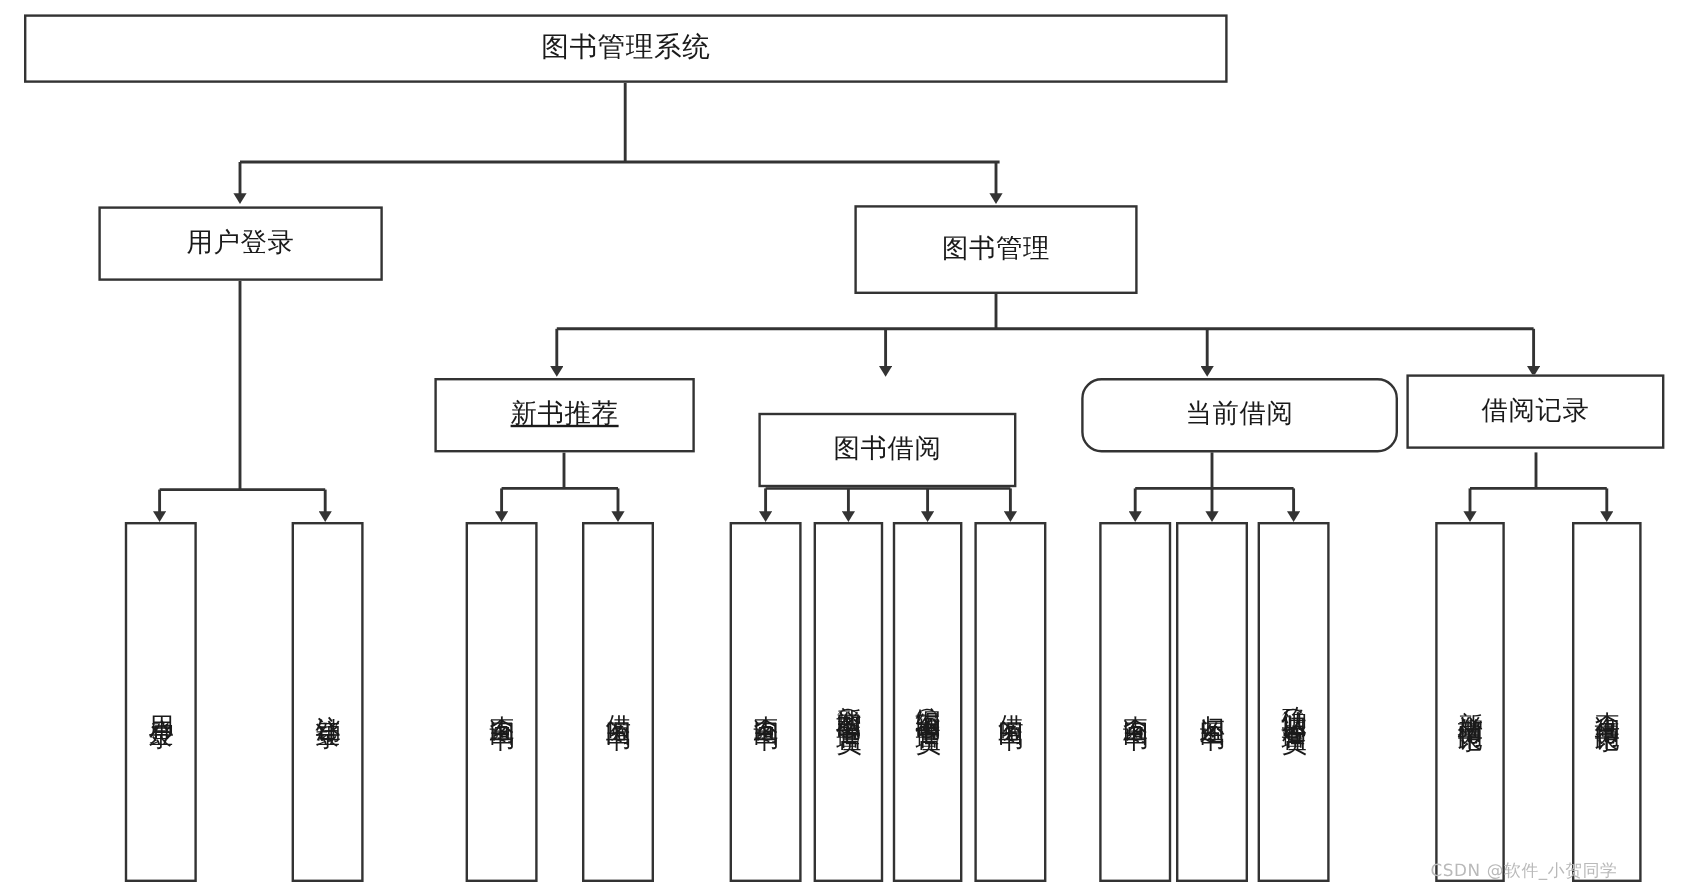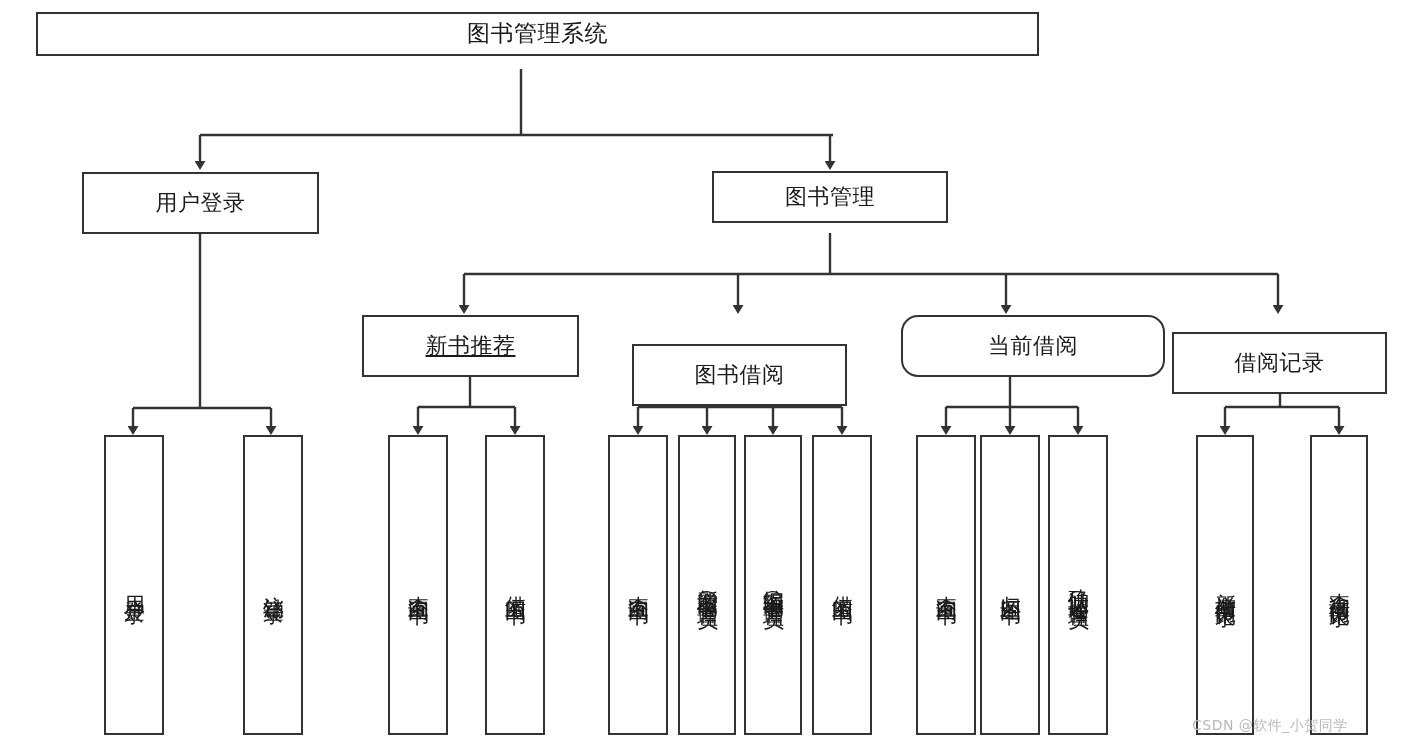--- a/index.html
+++ b/index.html
@@ -107,29 +107,29 @@
       <path d="M1010,407 L1010,427" marker-end="url(#arrow)"></path>
       <path d="M1078,407 L1078,427" marker-end="url(#arrow)"></path>
 
       <path d="M1280,377 L1280,407"></path>
       <path d="M1225,407 L1339,407"></path>
       <path d="M1225,407 L1225,427" marker-end="url(#arrow)"></path>
       <path d="M1339,407 L1339,427" marker-end="url(#arrow)"></path>
     </g>
   </svg>
 
-  <div class="node horiz root" style="left:36px; top:12px; width:1003px; height:44px;">图书管理系统</div>
+  <div class="node horiz root" style="left:20px; top:12px; width:1003px; height:57px;">图书管理系统</div>
 
   <div class="node horiz" style="left:82px; top:172px; width:237px; height:62px;">用户登录</div>
-  <div class="node horiz" style="left:712px; top:171px; width:236px; height:52px;">图书管理</div>
+  <div class="node horiz" style="left:712px; top:171px; width:236px; height:74px;">图书管理</div>
 
   <div class="node horiz" style="left:362px; top:315px; width:217px; height:62px;text-decoration:underline;">新书推荐</div>
   <div class="node horiz" style="left:632px; top:315px; width:215px; height:62px;margin-top:29px;">图书借阅</div>
   <div class="node horiz" style="left:901px; top:315px; width:264px; height:62px;border-radius:17px;">当前借阅</div>
-  <div class="node horiz" style="left:1172px; top:332px; width:215px; height:62px;text-align:center;">借阅记录</div>
+  <div class="node horiz" style="left:1172px; top:312px; width:215px; height:62px;text-align:center;">借阅记录</div>
 
   <div class="node vert" style="left:104px; top:435px; width:60px; height:300px;">用户登录</div>
   <div class="node vert" style="left:243px; top:435px; width:60px; height:300px;">注销登录</div>
   <div class="node vert" style="left:388px; top:435px; width:60px; height:300px;">查询图书</div>
   <div class="node vert" style="left:485px; top:435px; width:60px; height:300px;">借阅图书</div>
   <div class="node vert" style="left:608px; top:435px; width:60px; height:300px;">查询图书</div>
   <div class="node vert" style="left:678px; top:435px; width:58px; height:300px;">新增图书（管理员）</div>
   <div class="node vert" style="left:744px; top:435px; width:58px; height:300px;">编辑图书（管理员）</div>
   <div class="node vert" style="left:812px; top:435px; width:60px; height:300px;">借阅图书</div>
   <div class="node vert" style="left:916px; top:435px; width:60px; height:300px;">查询图书</div>

